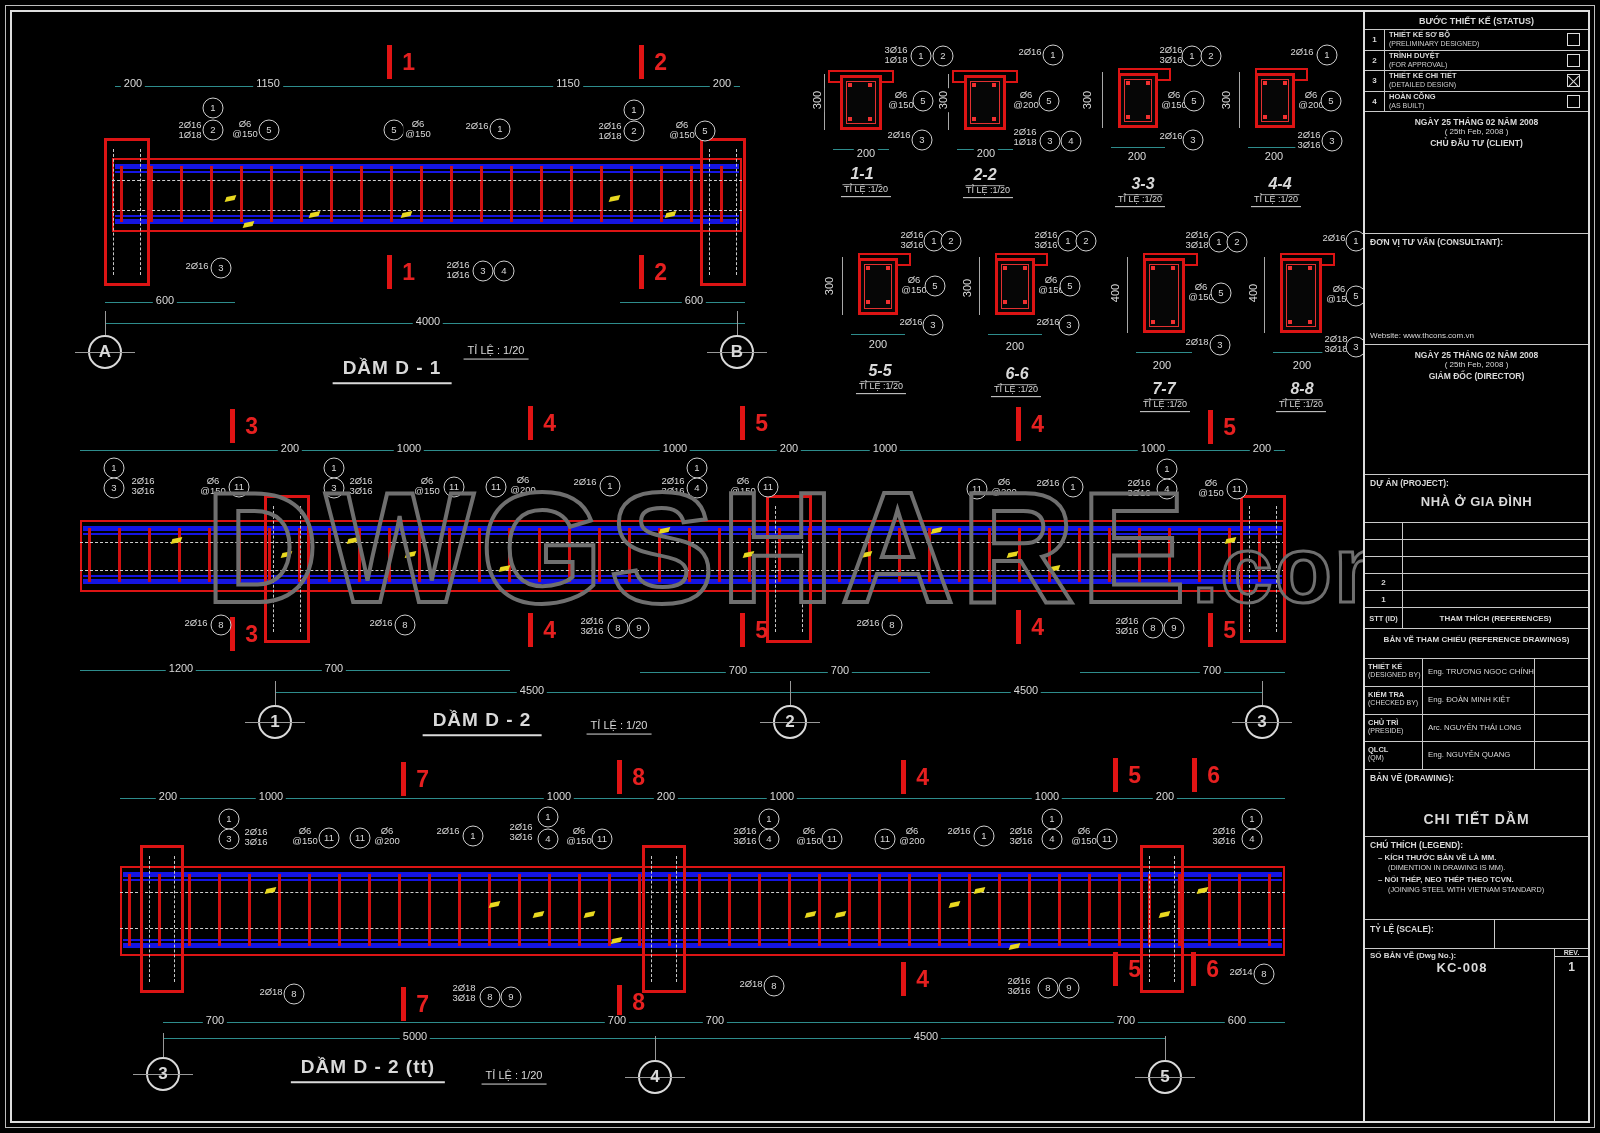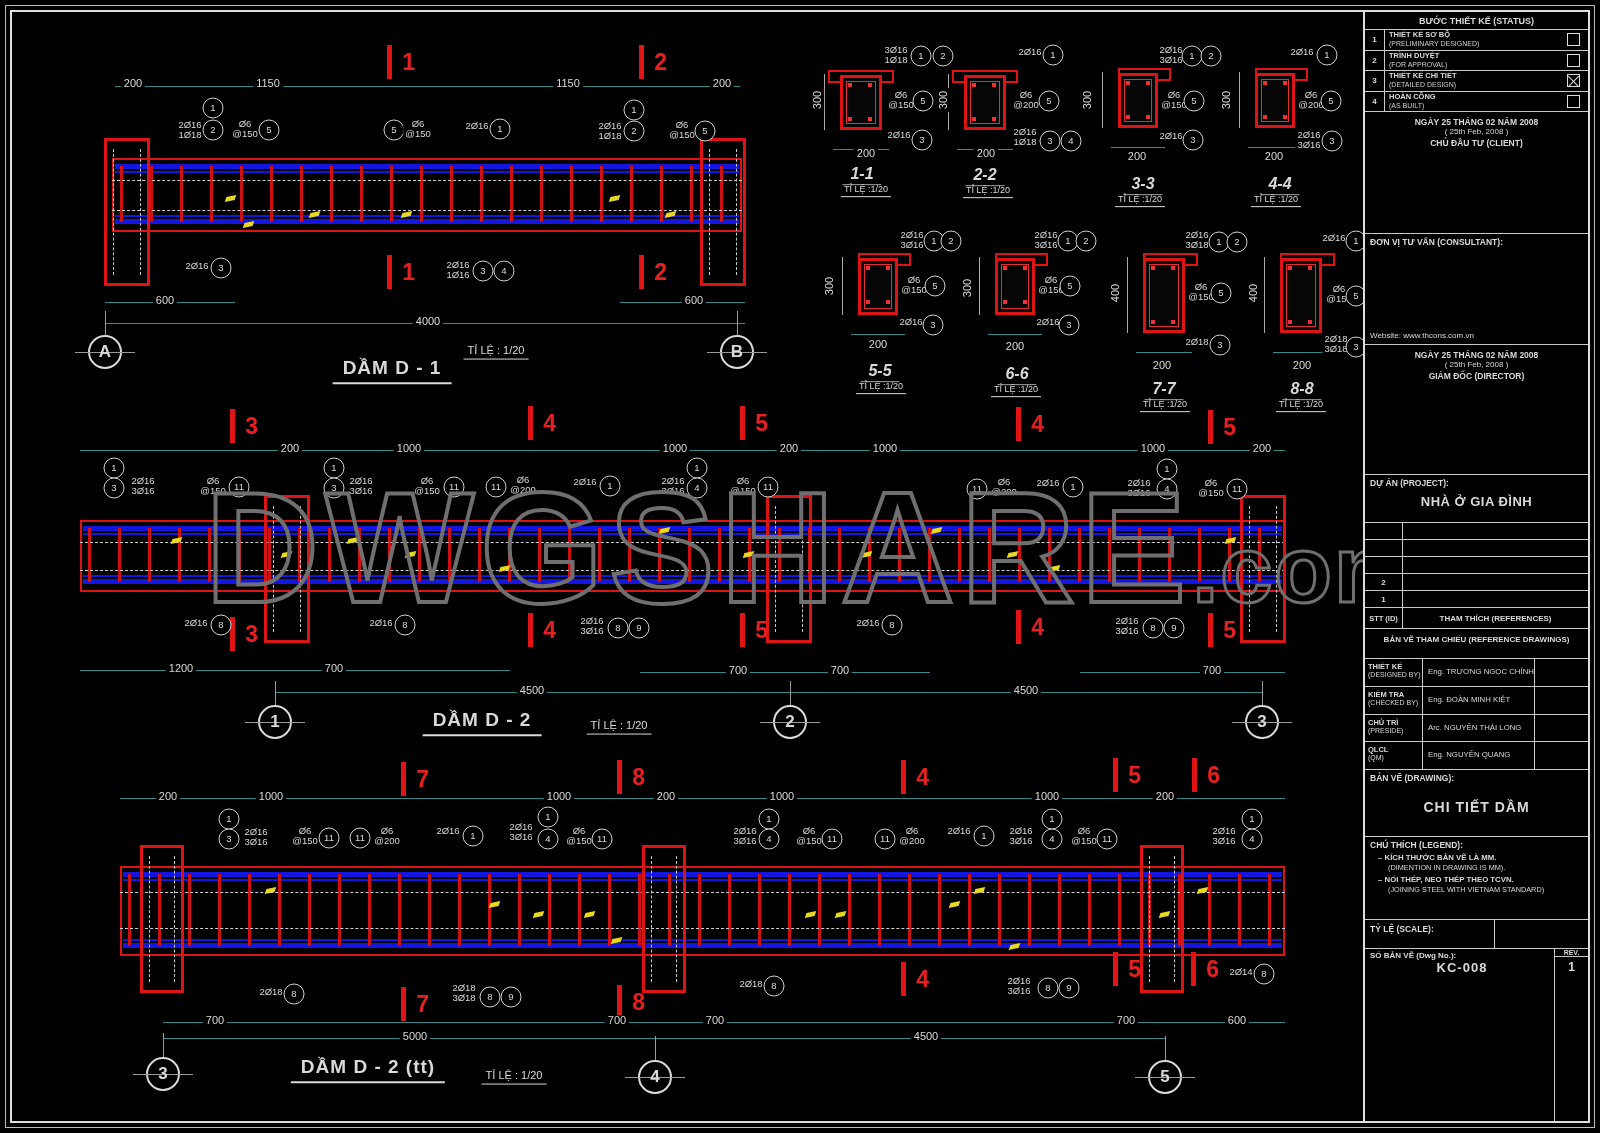--- a/index.html
+++ b/index.html
@@ -93,21 +93,21 @@
   .tb-rhead .c2{flex:1;text-align:center;line-height:21px;font-size:8px}
   .tb-rfoot{height:21px;text-align:center;line-height:21px;font-weight:bold;font-size:8px}
   .tb-peo{padding:0}
   .tb-prow{display:flex;height:27.75px;border-bottom:1px solid #c9c9c9}
   .tb-prow:last-child{border-bottom:none}
   .tb-prow .r{width:58px;border-right:1px solid #c9c9c9;padding:3px 0 0 3px;line-height:1.2}
   .tb-prow .r .rv{font-weight:bold;font-size:7.5px}
   .tb-prow .r .re{font-size:7px}
   .tb-prow .n{width:112px;border-right:1px solid #c9c9c9;padding:8px 0 0 5px;font-weight:normal;font-size:7.8px}
   .tb-prow .e{flex:1}
-  .tb-draw-name{text-align:center;font-size:14px;font-weight:bold;letter-spacing:1px;margin-top:16px}
+  .tb-draw-name{text-align:center;font-size:14px;font-weight:bold;letter-spacing:1px;margin-top:28px}
   .tb-leg-item{margin:3px 0 0 8px;line-height:1.25}
   .tb-leg-item .vi{font-weight:bold;font-size:7.8px}
   .tb-leg-item .en{font-size:7.3px;padding-left:10px}
   .tb-scale{display:flex;padding:0}
   .tb-scale .c1{width:130px;border-right:1px solid #c9c9c9;padding:4px 0 0 5px;font-weight:bold;font-size:8.5px}
   .tb-dwg{display:flex;padding:0}
   .tb-dwg .c1{flex:1;padding:2px 0 0 5px}
   .tb-dwg .c1 .lbl{font-weight:bold;font-size:8px}
   .tb-dwg .c1 .val{text-align:center;font-size:13px;font-weight:bold;letter-spacing:1px}
   .tb-dwg .c2{width:34px;border-left:1px solid #c9c9c9;text-align:center}

